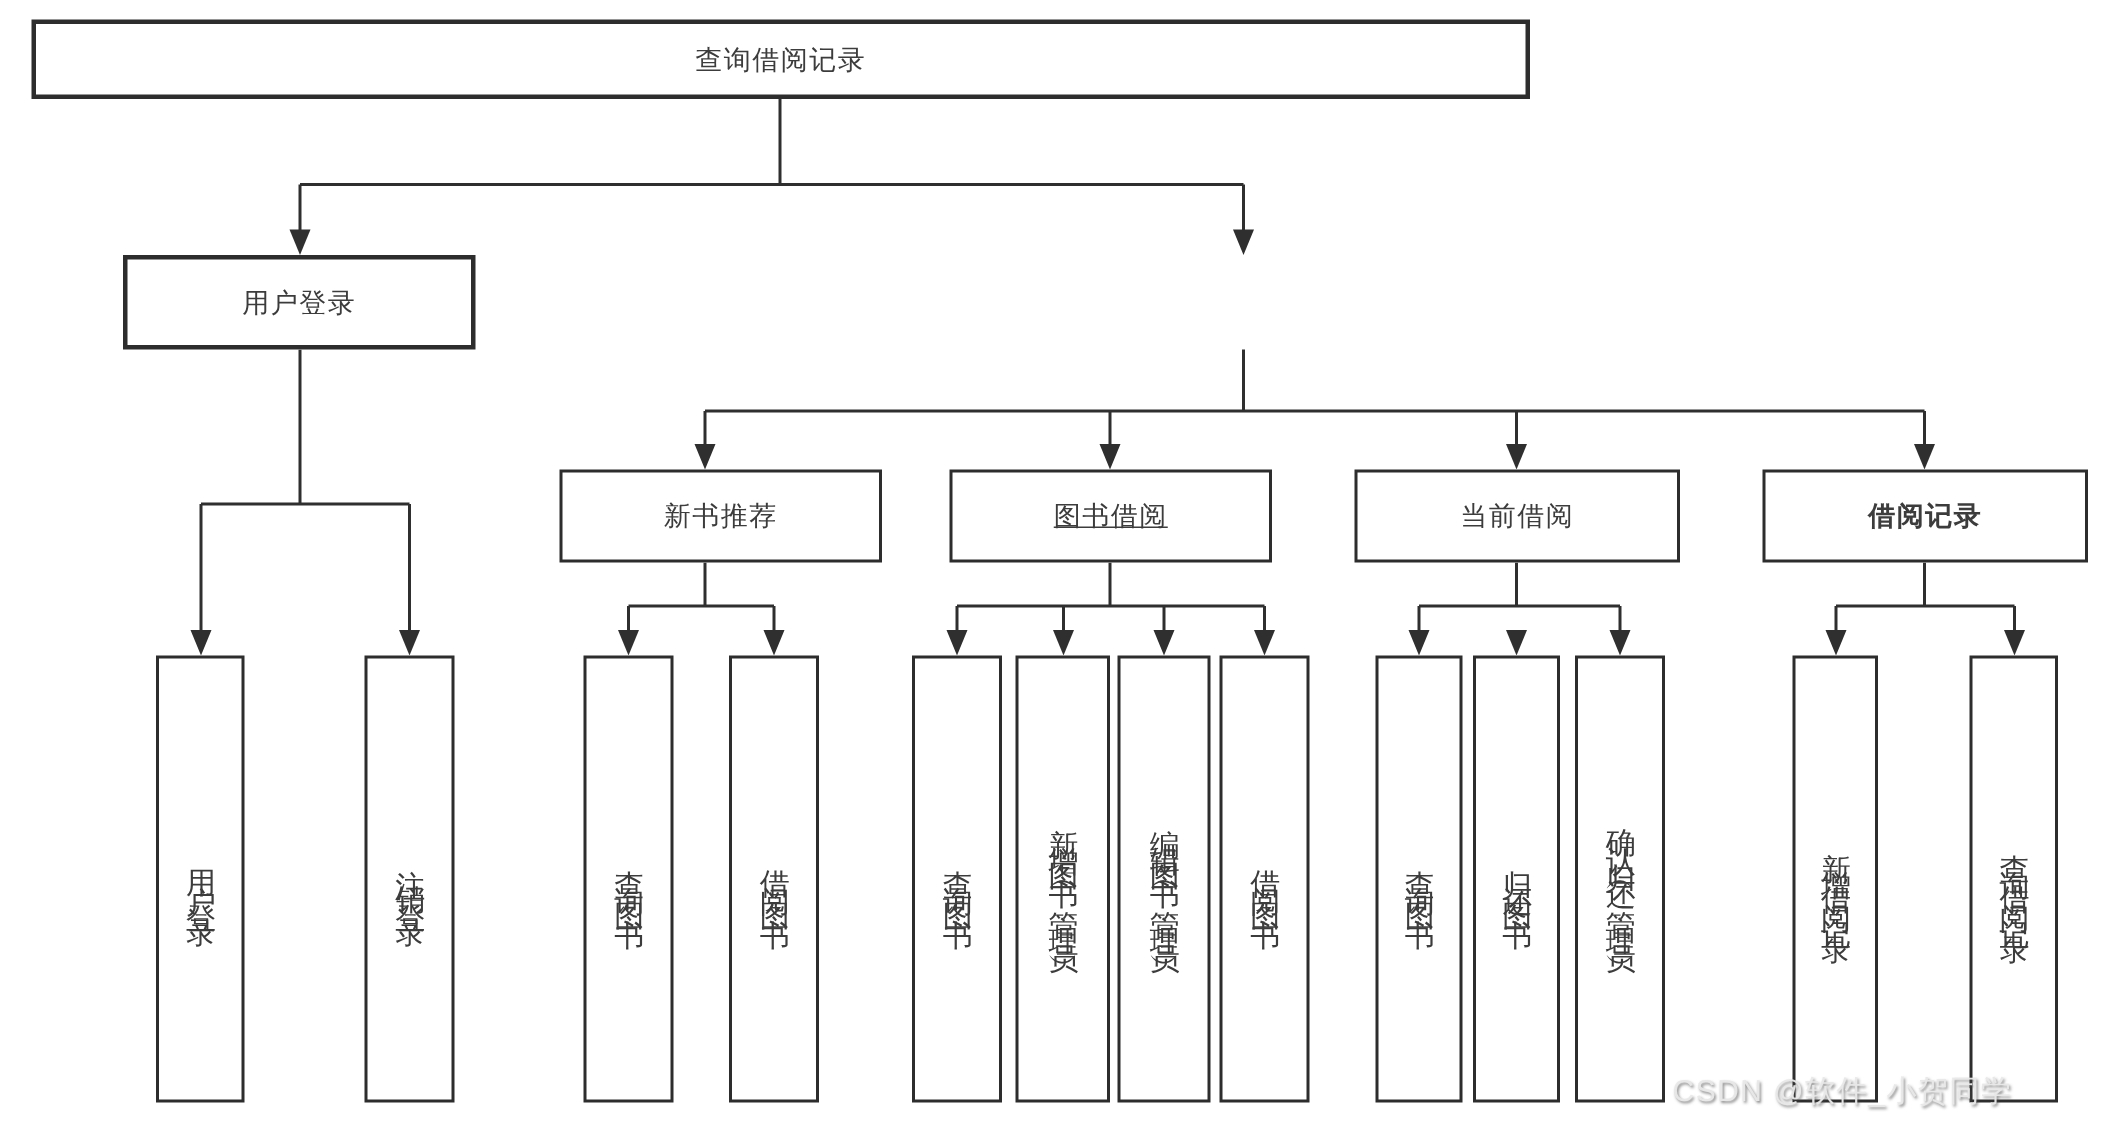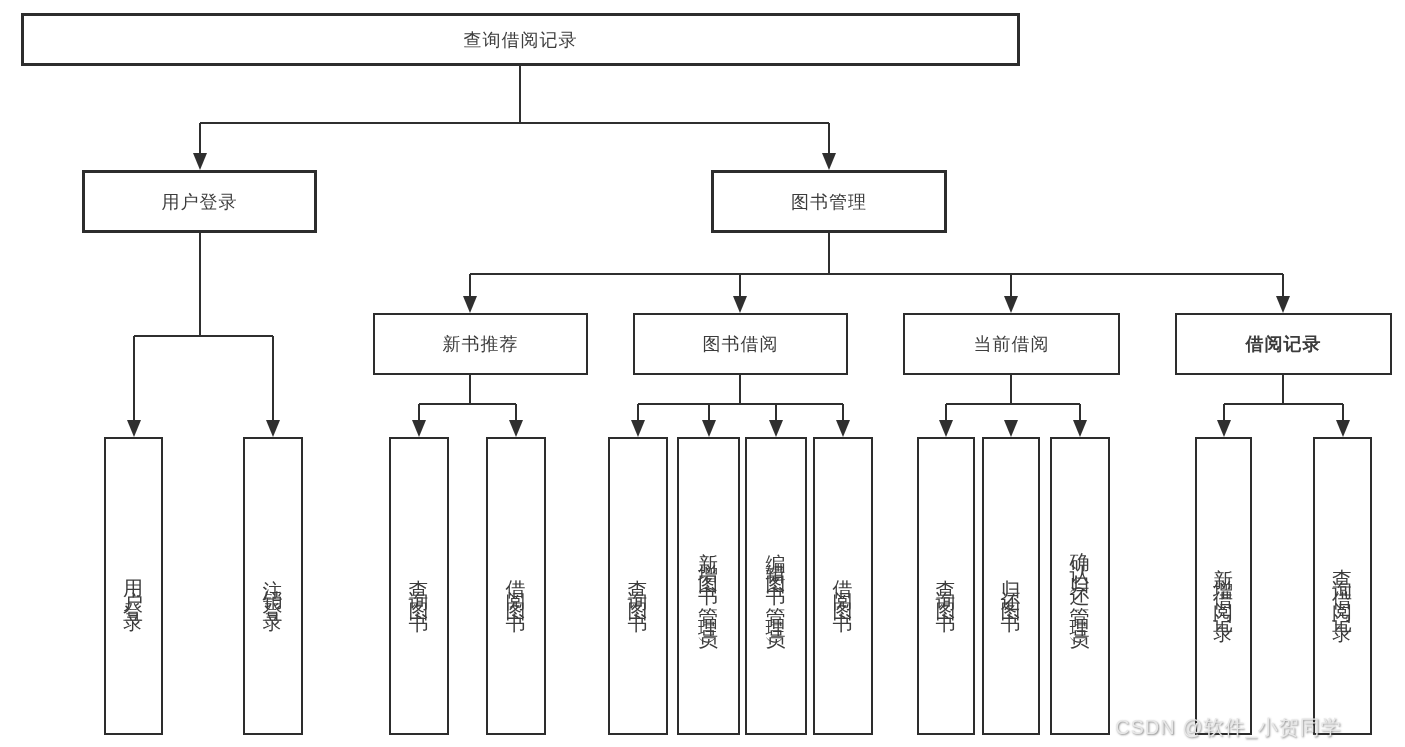--- a/index.html
+++ b/index.html
@@ -105,28 +105,25 @@
     </g>
   </svg>
 
   <div class="box" style="left:21px;top:13px;width:999px;height:53px;">
     <span>查询借阅记录</span>
   </div>
 
   <div class="box" style="left:82px;top:170px;width:235px;height:63px;">
     <span>用户登录</span>
   </div>
-  <div class="box" style="left:711px;top:170px;width:236px;height:63px;">
-    <span>图书管理</span>
-  </div>
 
   <div class="box thin" style="left:362px;top:313px;width:215px;height:62px;margin-left:11px;">
     <span>新书推荐</span>
   </div>
-  <div class="box thin" style="left:633px;top:313px;width:215px;height:62px;">
+  <div class="box thin" style="left:633px;top:313px;width:215px;height:62px;text-decoration:underline;">
     <span>图书借阅</span>
   </div>
   <div class="box thin" style="left:903px;top:313px;width:217px;height:62px;font-family:Liberation Mono, monospace;">
     <span>当前借阅</span>
   </div>
   <div class="box thin" style="left:1175px;top:313px;width:217px;height:62px;font-weight:bold;">
     <span>借阅记录</span>
   </div>
 
   <div class="vbox" style="left:104px;top:437px;width:59px;height:298px;">

